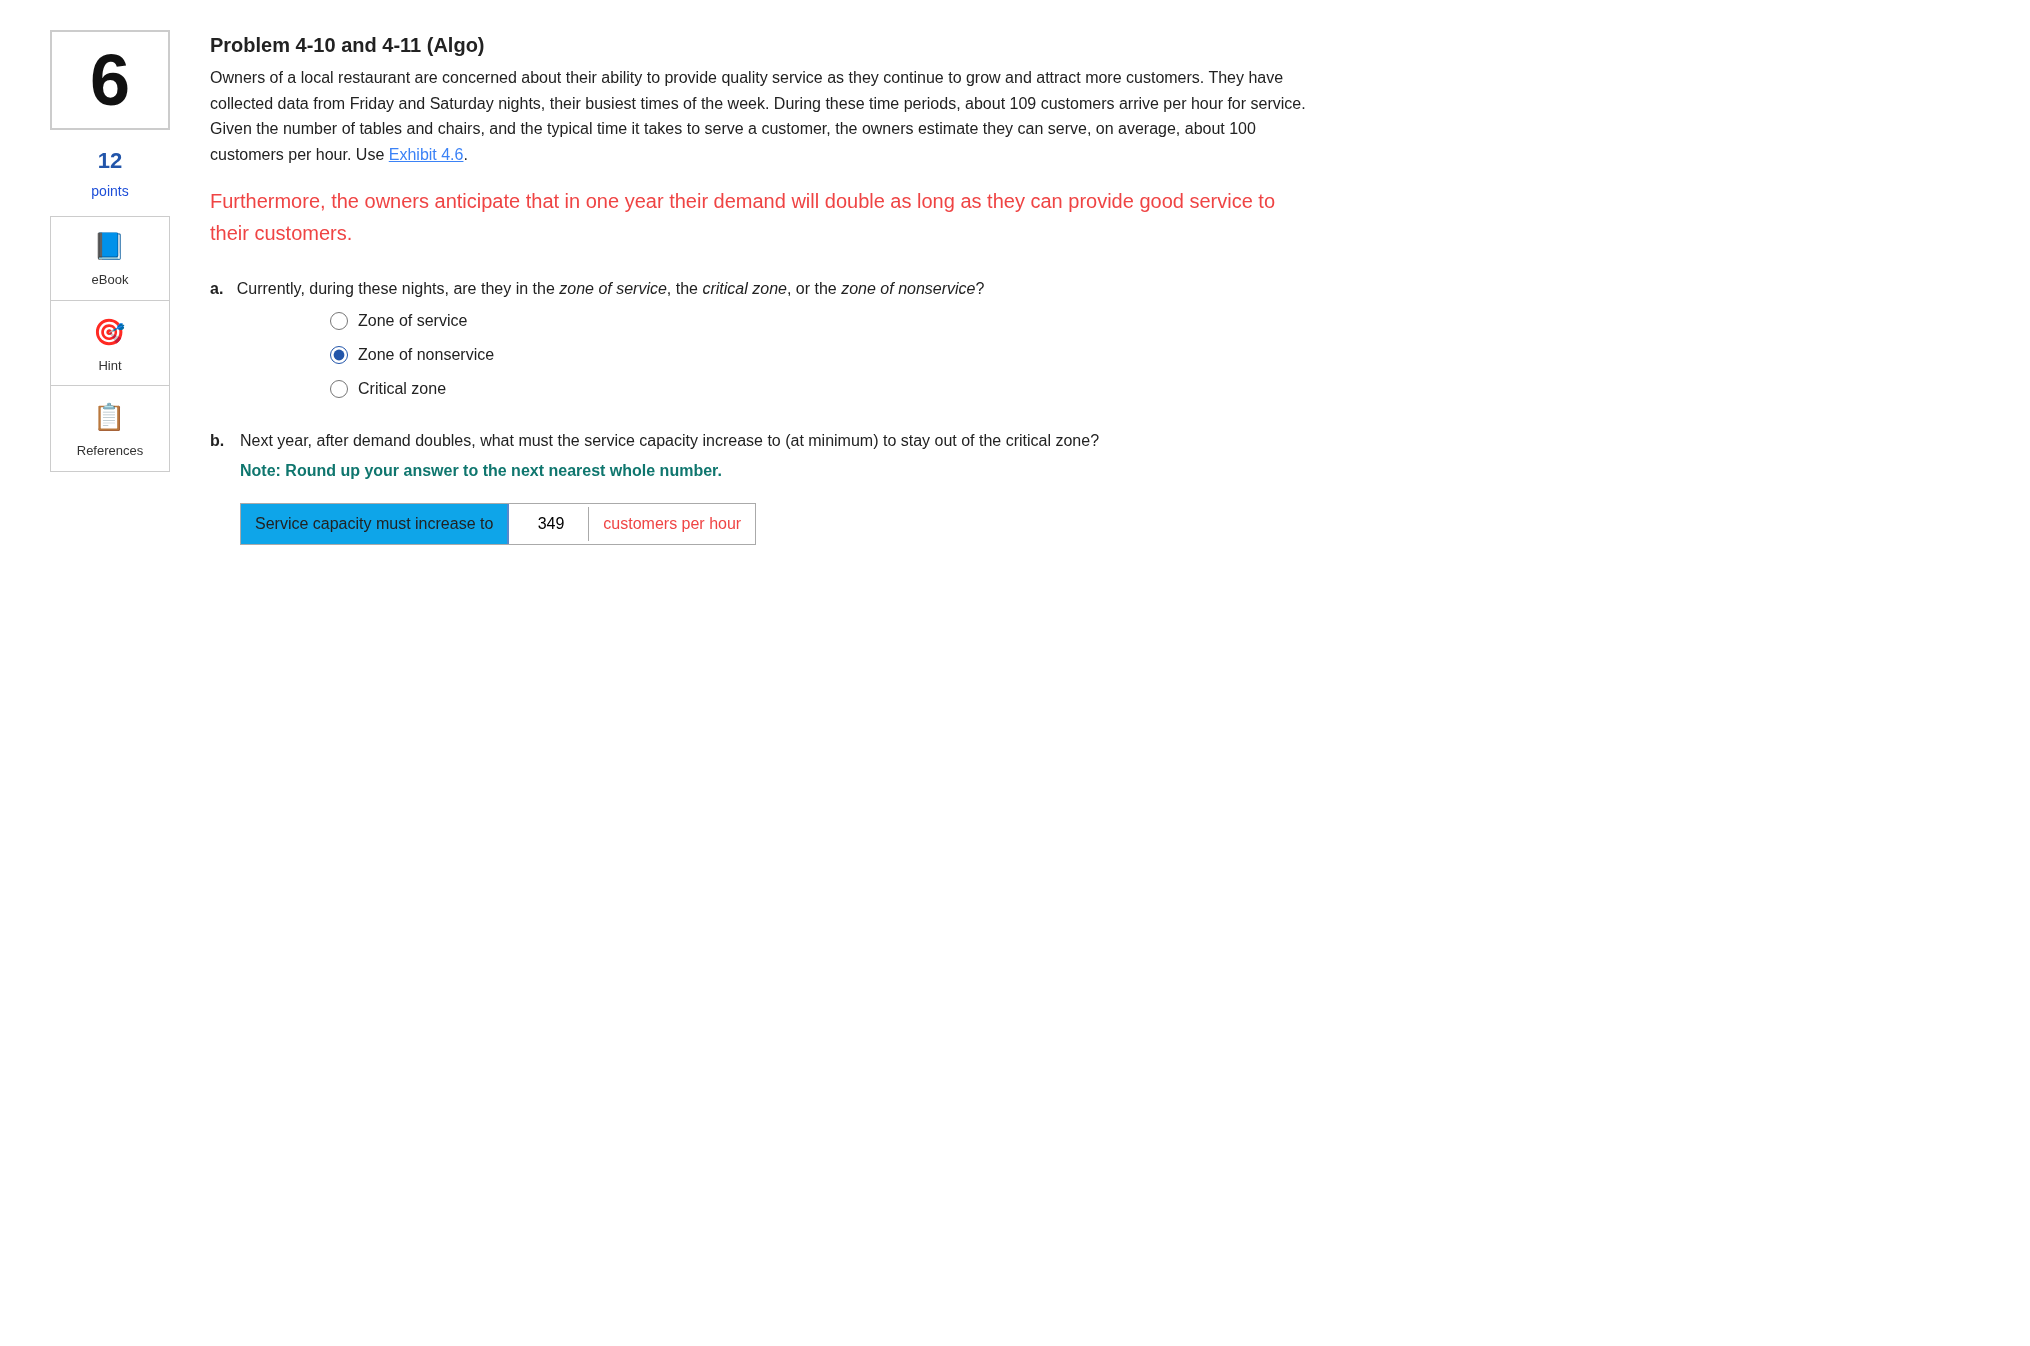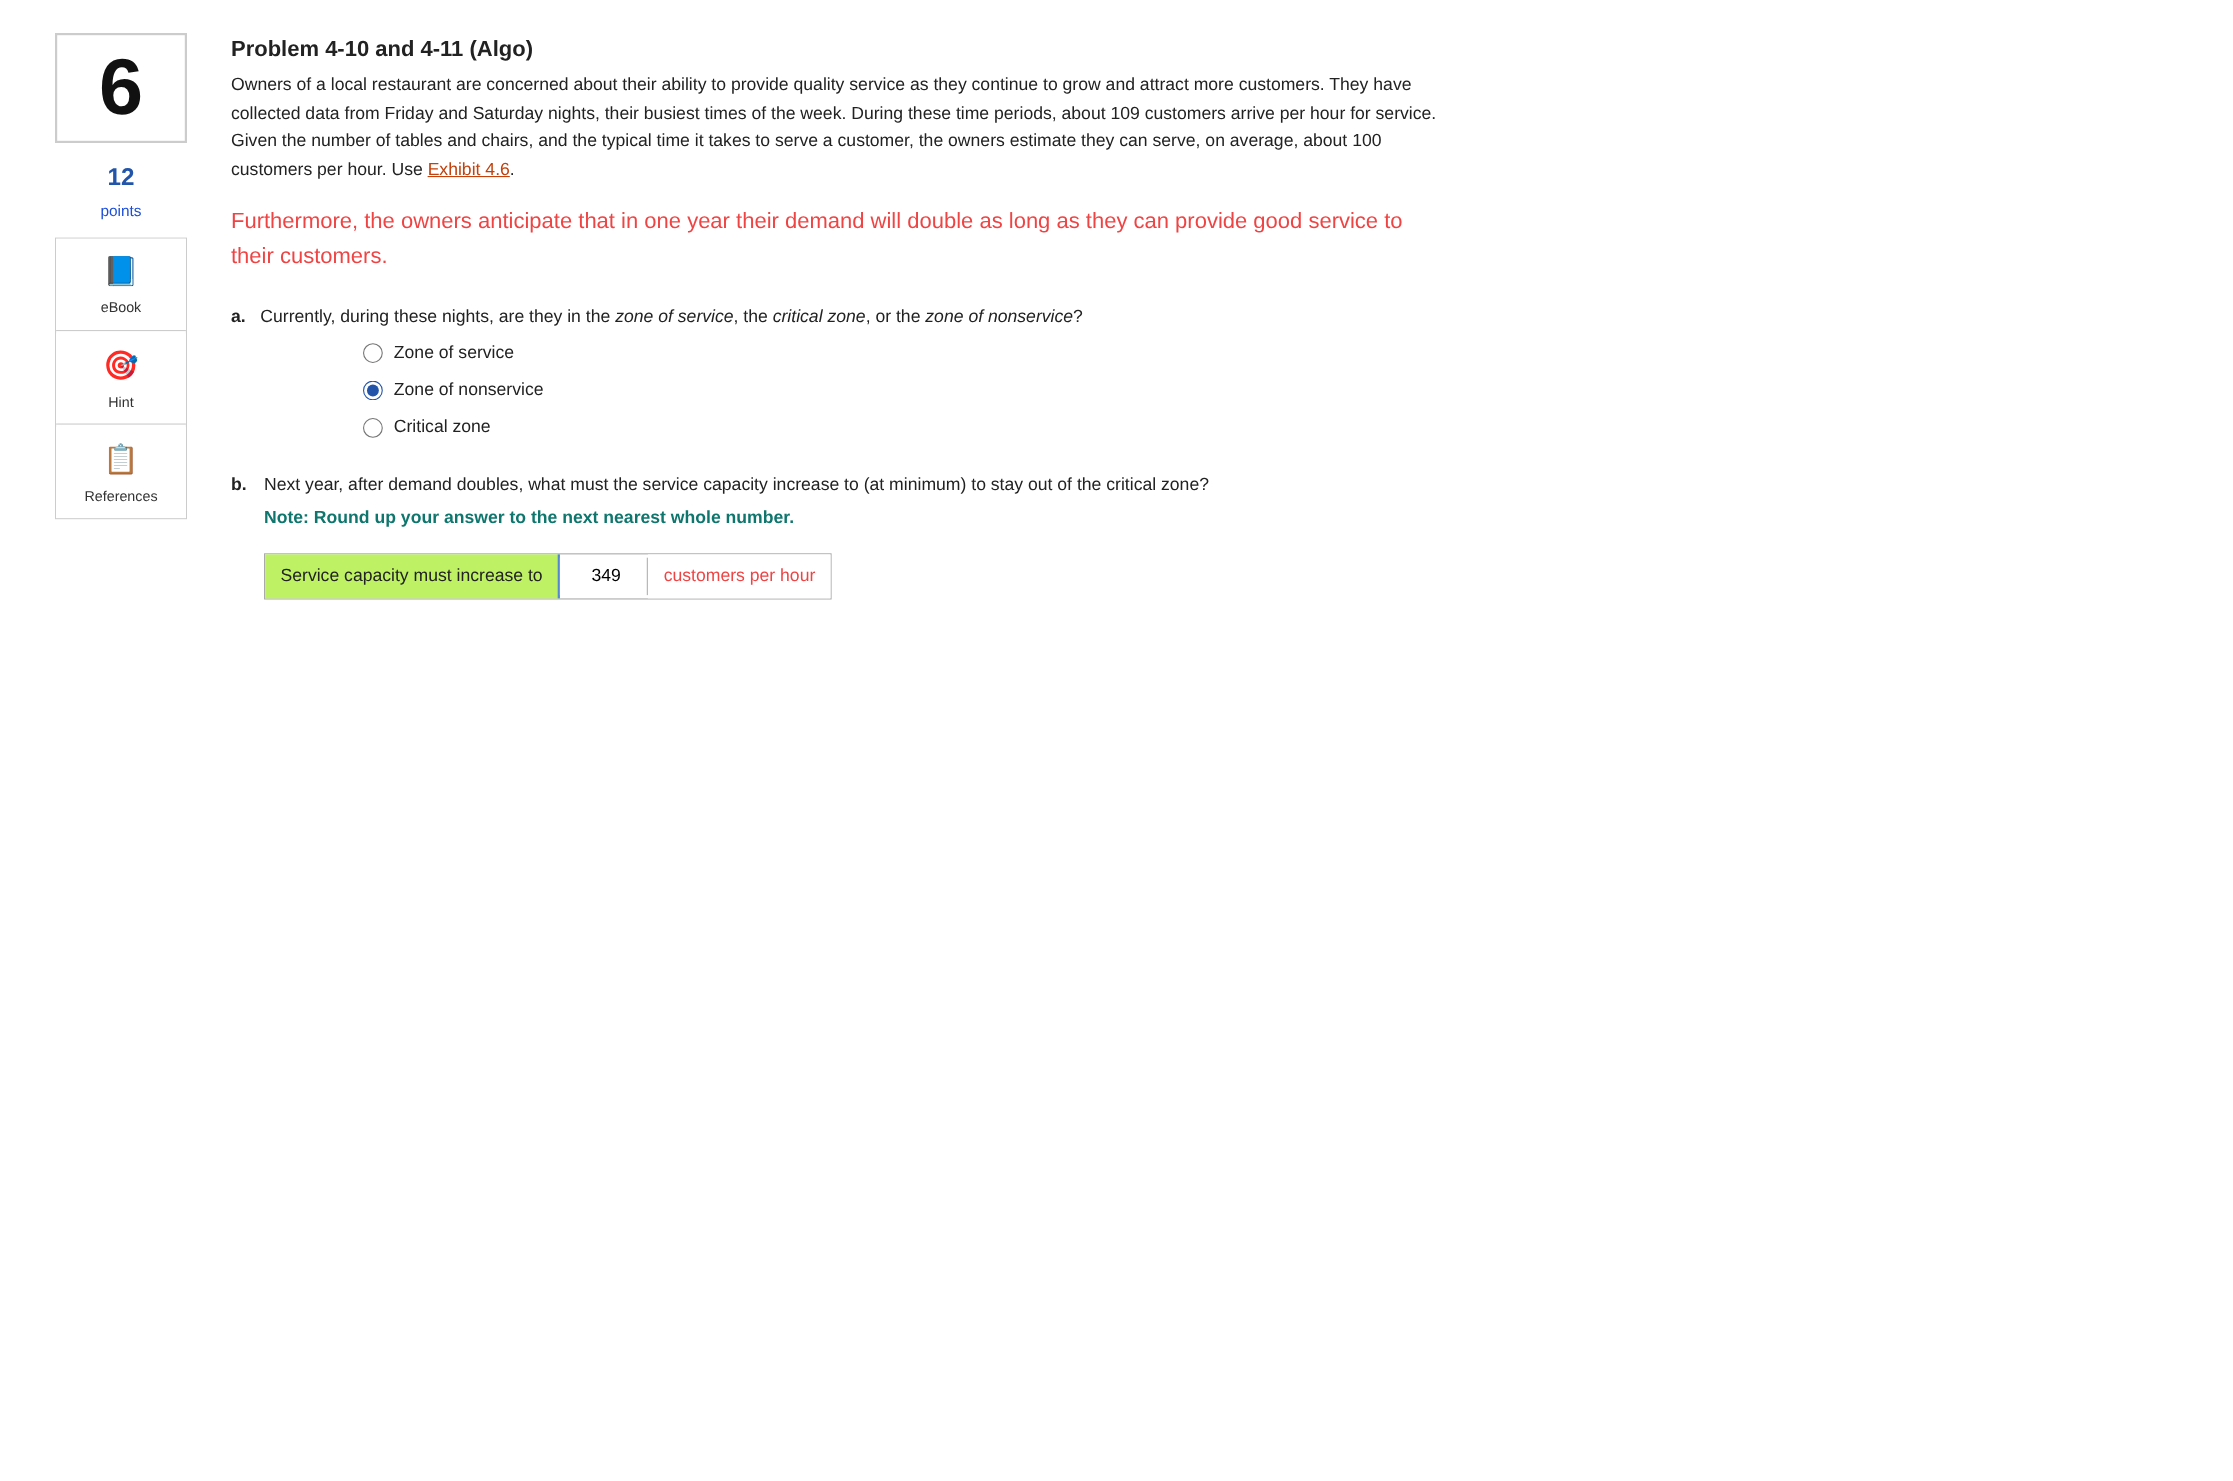--- a/index.html
+++ b/index.html
@@ -81,21 +81,21 @@
       font-weight: bold;
       margin-bottom: 5px;
     }
     .problem-description {
       font-size: 16px;
       color: #222;
       margin-bottom: 18px;
       line-height: 1.6;
     }
     .exhibit-link {
-      color: #c2410c;
+      color: #3b82f6;
       text-decoration: underline;
       cursor: pointer;
     }
     .furthermore-text {
       font-size: 20px;
       color: #ef4444;
       margin-bottom: 28px;
       line-height: 1.6;
     }
     .question-section {
@@ -143,21 +143,21 @@
       display: flex;
       align-items: center;
       margin-top: 20px;
       border: 1px solid #aaa;
       width: fit-content;
     }
     .answer-label {
       padding: 8px 14px;
       font-size: 16px;
       color: #222;
-      background: #bef264;
+      background: #0ea5e9;
       border-right: 2px solid #5588cc;
     }
     .answer-input {
       width: 80px;
       padding: 8px 24px;
       font-size: 16px;
       border: none;
       outline: none;
       text-align: right;
       background: #fff;

